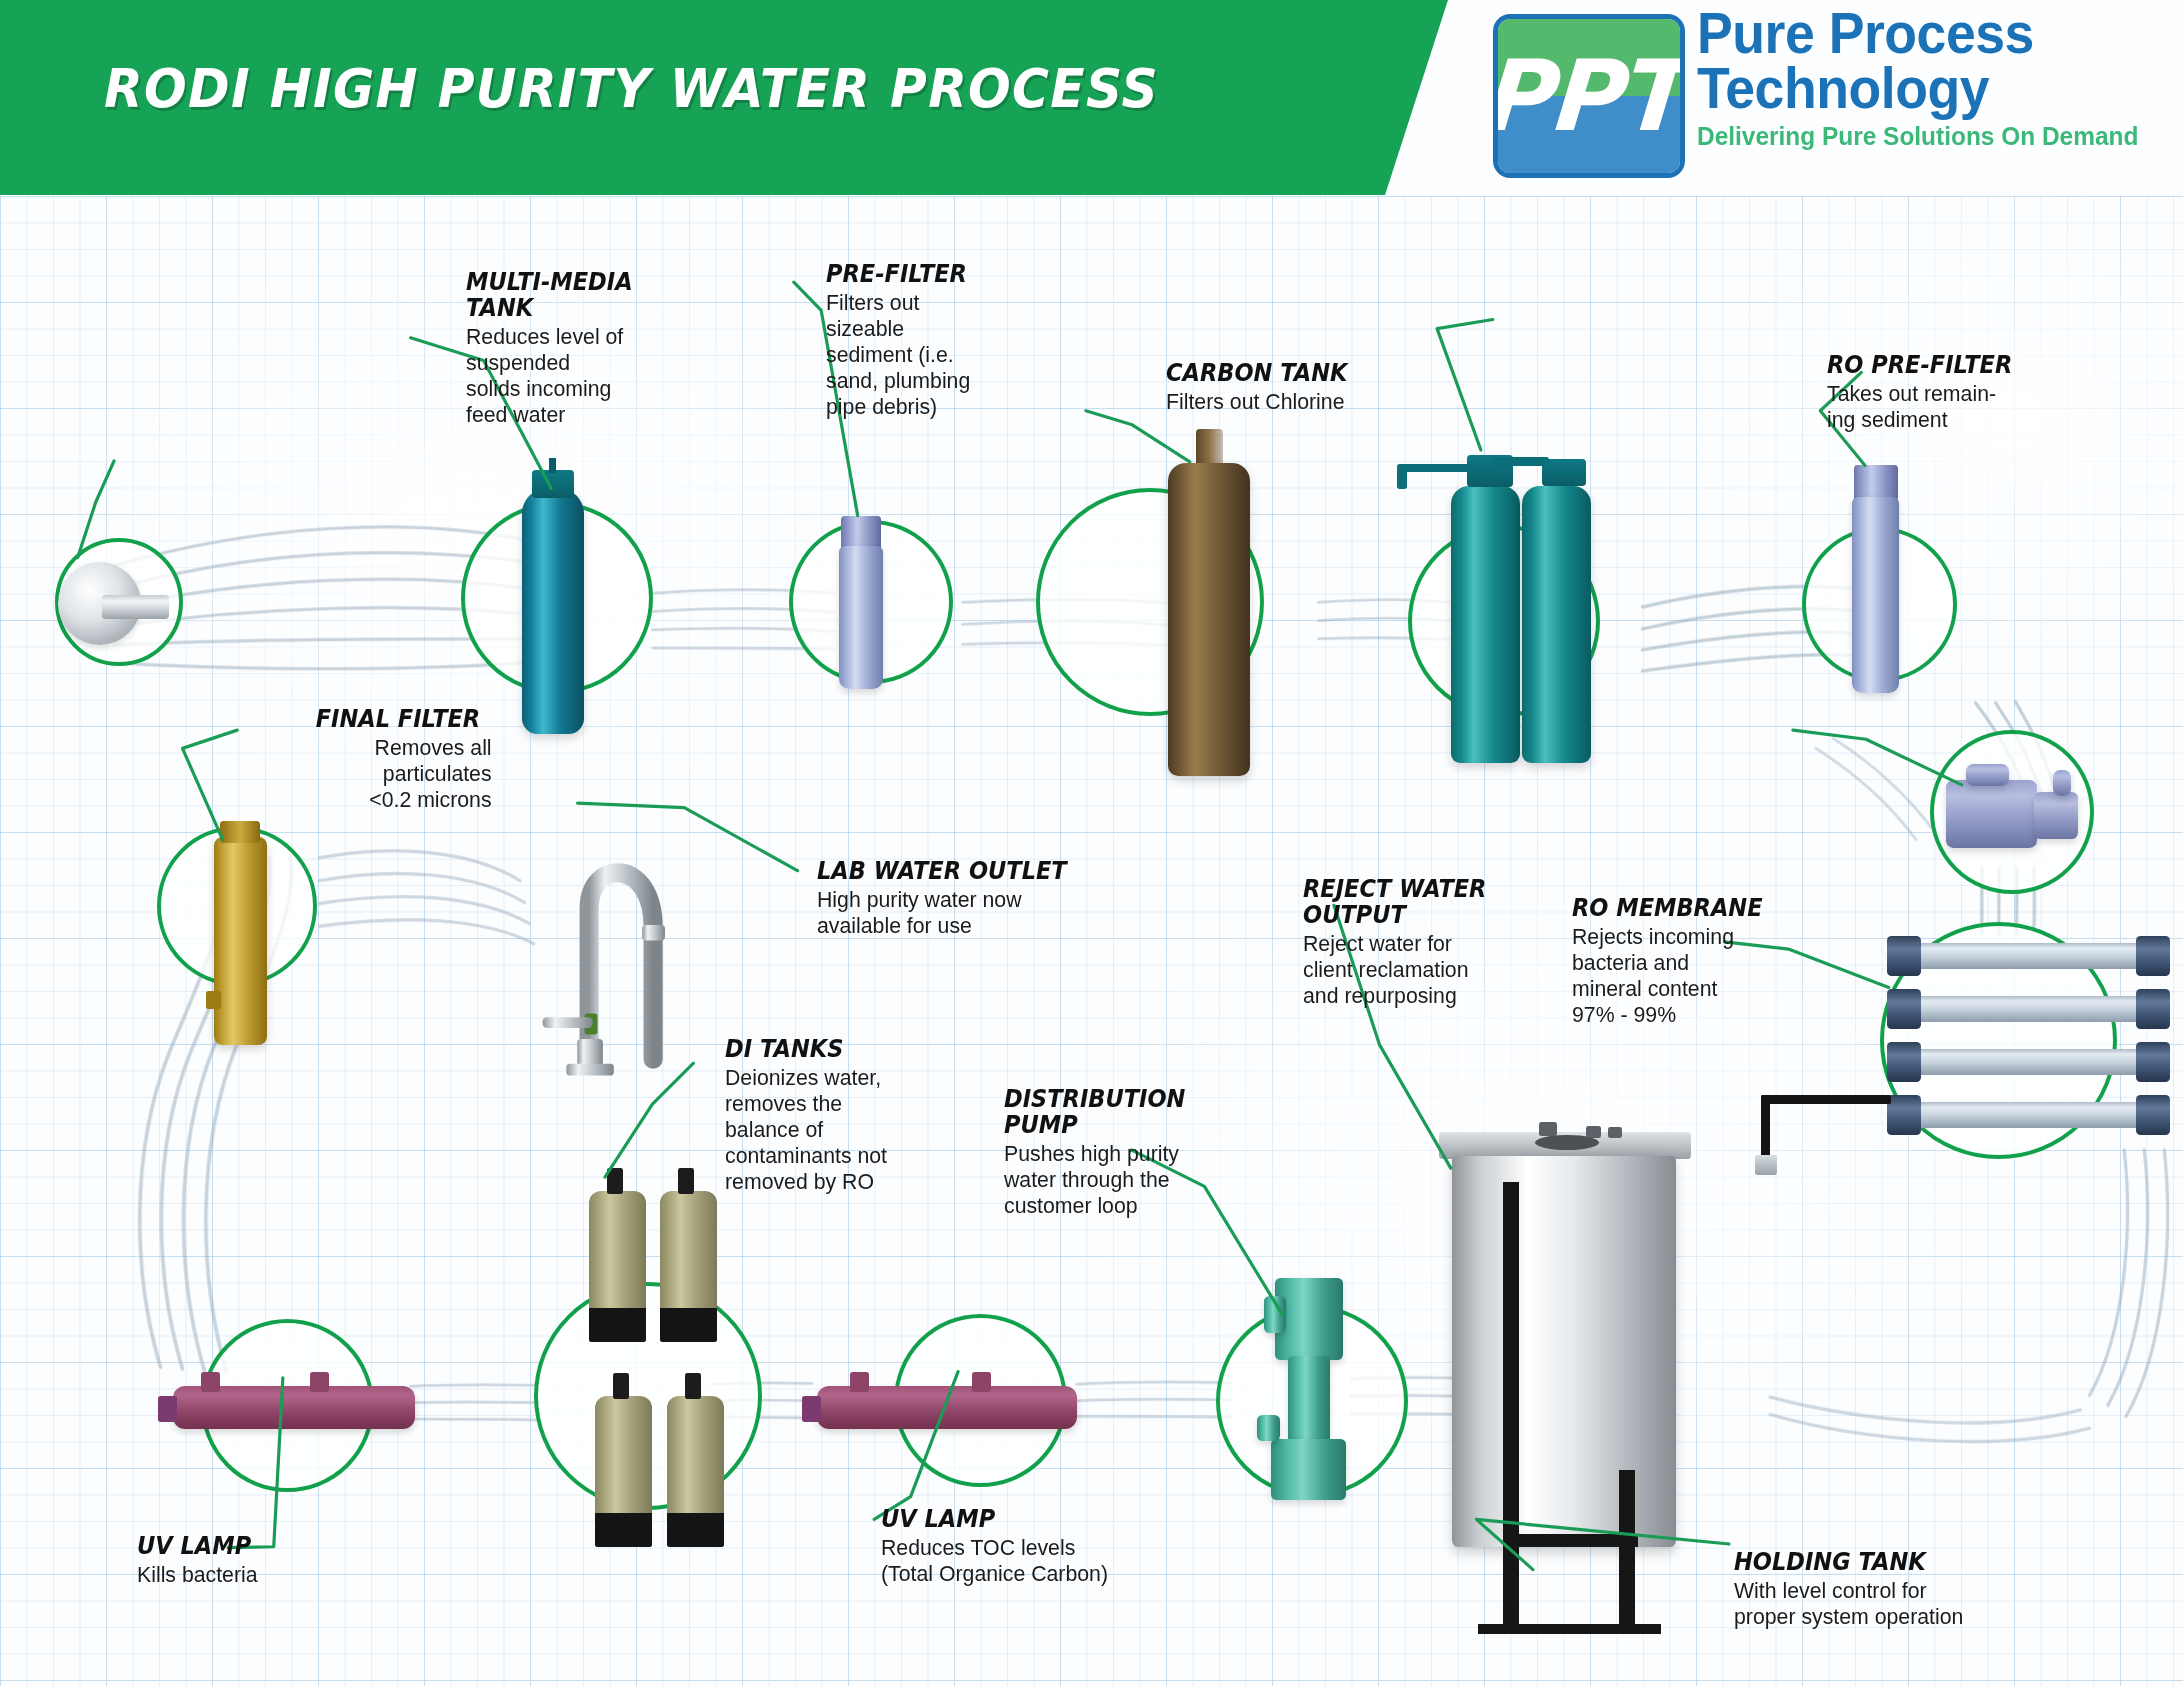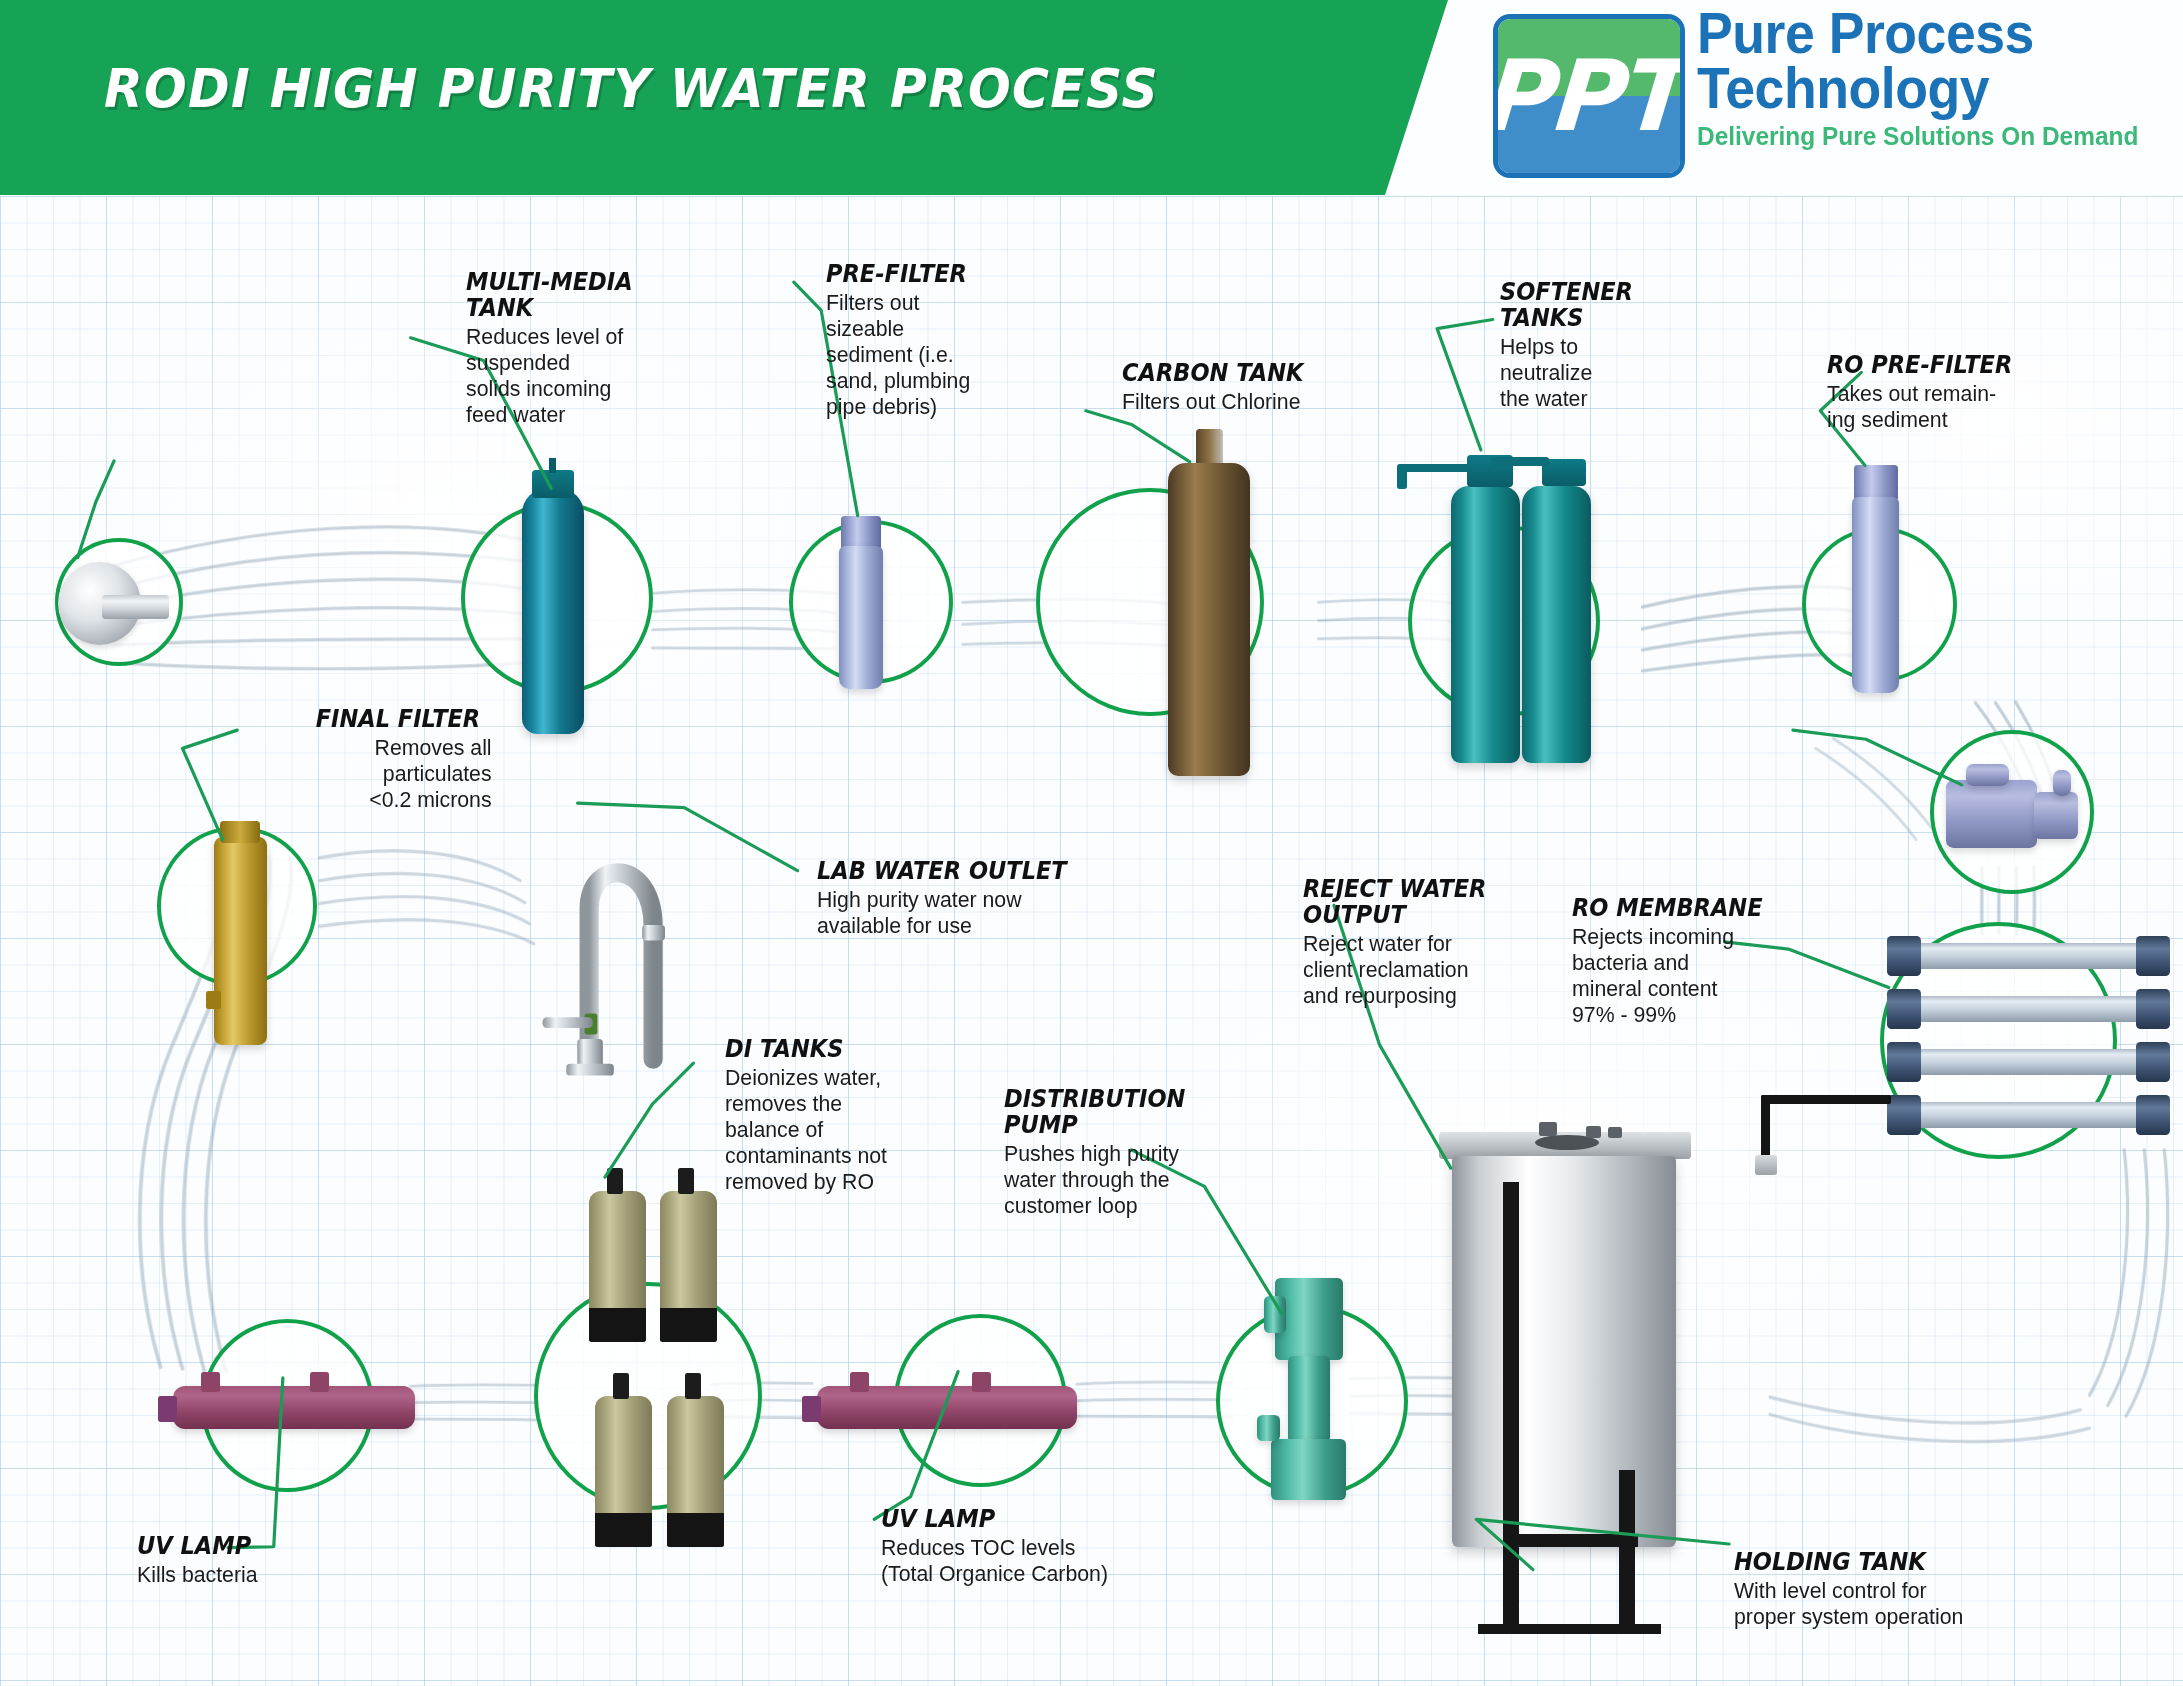--- a/index.html
+++ b/index.html
@@ -532,32 +532,25 @@
 
   <div class="callout" style="left:826px;top:261px;width:205px;">
     <div class="c-title">PRE-FILTER</div>
     <div class="c-body">Filters out
 sizeable
 sediment (i.e.
 sand, plumbing
 pipe debris)</div>
   </div>
 
-  <div class="callout" style="left:1122px;top:360px;width:283px;">
+  <div class="callout" style="left:1166px;top:360px;width:283px;">
     <div class="c-title">CARBON TANK</div>
     <div class="c-body">Filters out Chlorine</div>
   </div>
 
-  <div class="callout" style="left:1500px;top:279px;width:201px;">
-    <div class="c-title">SOFTENER
-TANKS</div>
-    <div class="c-body">Helps to
-neutralize
-the water</div>
-  </div>
 
   <div class="callout" style="left:1827px;top:352px;width:256px;">
     <div class="c-title">RO PRE-FILTER</div>
     <div class="c-body">Takes out remain-
 ing sediment</div>
   </div>
 
 
   <div class="callout" style="left:1572px;top:895px;width:237px;">
     <div class="c-title">RO MEMBRANE</div>

